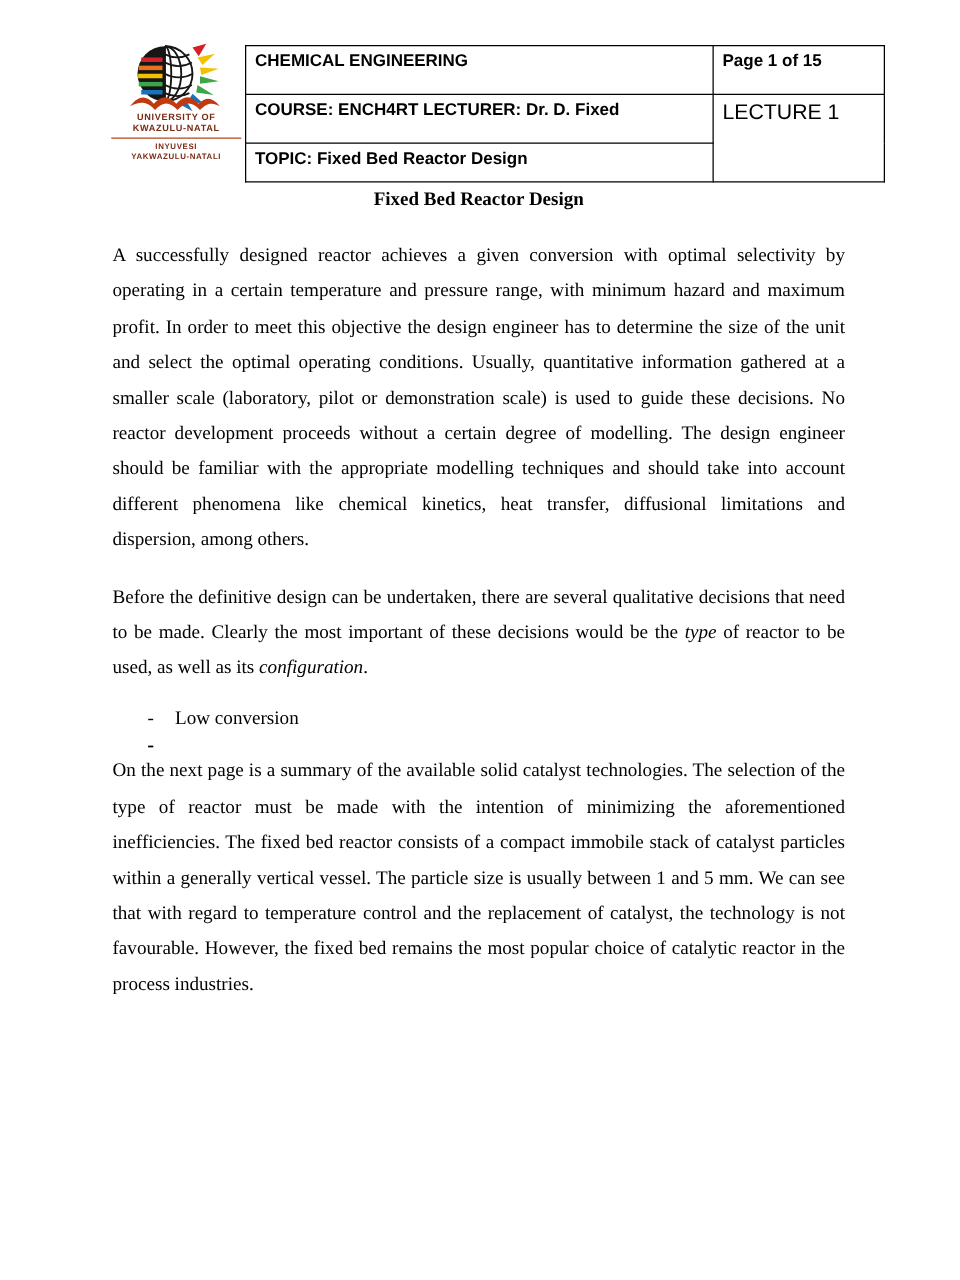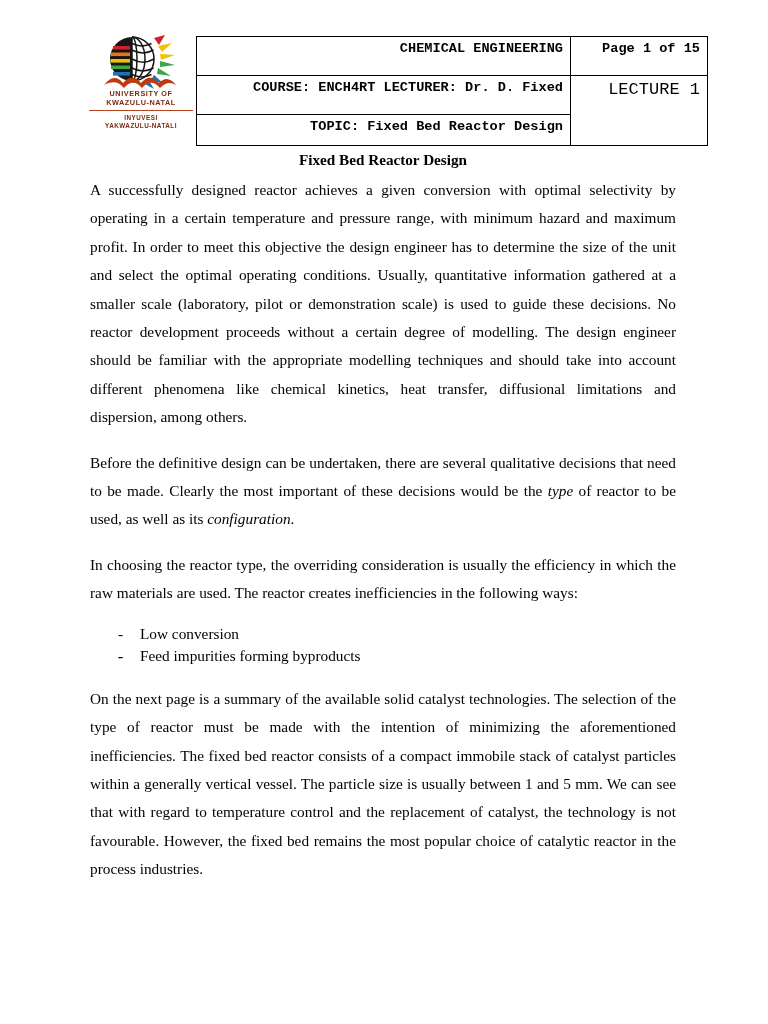--- a/index.html
+++ b/index.html
@@ -84,22 +84,21 @@
     left: 196px;
     top: 2px;
     width: 512px;
     border-collapse: collapse;
     table-layout: fixed;
   }
   .header-table td {
     border: 1.3px solid #000000;
     padding: 4px 7px;
     vertical-align: top;
-    font-family: Liberation Mono, monospace;
-    text-align: right;
+    font-family: Liberation Sans, sans-serif;
   }
   .cell-dept   { height: 30px; font-size: 13.6px; font-weight: bold; }
   .cell-course { height: 30px; font-size: 13.6px; font-weight: bold; }
   .cell-topic  { height: 22px; font-size: 13.6px; font-weight: bold; }
   .cell-page   { width: 122px; height: 30px; font-size: 13.6px; font-weight: bold; }
   .cell-lecture{ width: 122px; font-size: 17px; font-weight: normal; vertical-align: middle; }
 
   
   .content {
     position: absolute;
@@ -122,21 +121,21 @@
     line-height: 20px;
   }
 
   p.body-par {
     font-size: 15.3px;
     line-height: 28.4px;
     text-align: justify;
     margin: 17px 0 0 0;
     hyphens: none;
   }
-  p.body-par.first { margin-top: 6px; }
+  p.body-par.first { margin-top: 21px; }
 
   ul.dash-list {
     list-style: none;
     margin: 15px 0 0 0;
     padding: 0;
   }
   ul.dash-list li {
     font-size: 15.3px;
     line-height: 22.5px;
     position: relative;
@@ -225,24 +224,23 @@
 
   <div class="content">
 
     <h1 class="doc-title">Fixed Bed Reactor Design</h1>
 
 
     <p class="body-par first">A successfully designed reactor achieves a given conversion with optimal selectivity by operating in a certain temperature and pressure range, with minimum hazard and maximum profit. In order to meet this objective the design engineer has to determine the size of the unit and select the optimal operating conditions. Usually, quantitative information gathered at a smaller scale (laboratory, pilot or demonstration scale) is used to guide these decisions. No reactor development proceeds without a certain degree of modelling. The design engineer should be familiar with the appropriate modelling techniques and should take into account different phenomena like chemical kinetics, heat transfer, diffusional limitations and dispersion, among others.</p>
 
     <p class="body-par"><span>Before the definitive design can be undertaken, there are several qualitative decisions that need to be made. Clearly the most important of these decisions would be the </span><span class="it">type</span><span> of reactor to be used, as well as its </span><span class="it">configuration</span><span>.</span></p>
 
-    <p class="body-par">In choosing the reactor type, the overriding consideration is usually the efficiency in which the raw materials are used. The reactor creates inefficiencies in the following ways:</p>
 
     <ul class="dash-list">
       <li><span class="dash">-</span><span>Low conversion</span></li>
       <li><span class="dash">-</span></li>
-      <li><span class="dash">-</span><span>Feed impurities forming byproducts</span></li>
+      <li><span class="dash">-</span></li>
     </ul>
 
     <p class="body-par">On the next page is a summary of the available solid catalyst technologies. The selection of the type of reactor must be made with the intention of minimizing the aforementioned inefficiencies. The fixed bed reactor consists of a compact immobile stack of catalyst particles within a generally vertical vessel. The particle size is usually between 1 and 5 mm. We can see that with regard to temperature control and the replacement of catalyst, the technology is not favourable. However, the fixed bed remains the most popular choice of catalytic reactor in the process industries.</p>
 
   </div>
 </div>
 
 </body></html>

